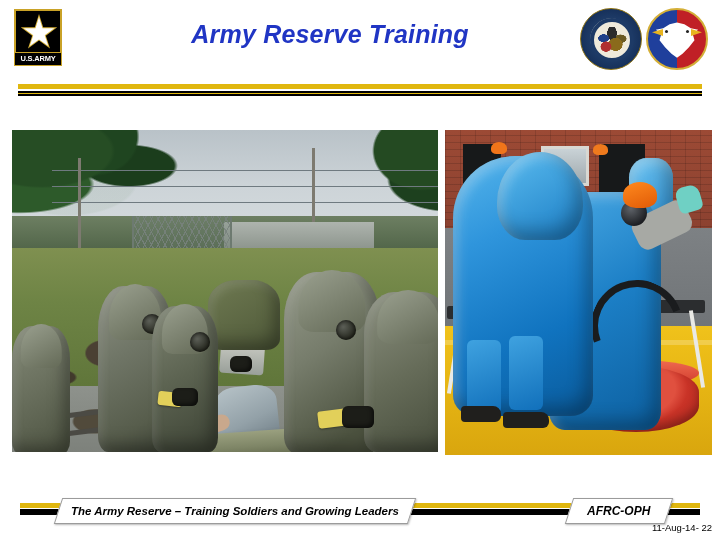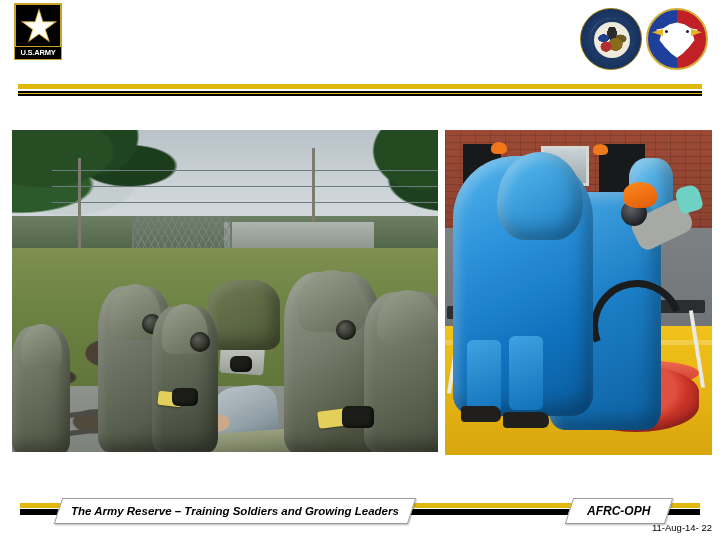--- a/index.html
+++ b/index.html
@@ -18,21 +18,21 @@
   
   #header {
     position: absolute;
     left: 0; top: 0;
     width: 720px; height: 100px;
   }
 
   
   #army-logo {
     position: absolute;
-    left: 14px; top: 3px;
+    left: 14px; top: 9px;
     width: 48px; height: 68px;
   }
   #army-logo .logo-frame {
     position: absolute;
     left: 0; top: 0;
     width: 48px; height: 55px;
     background: #000000;
     border: 2px solid #c9a227;
     box-sizing: border-box;
   }
@@ -478,20 +478,21 @@
 <div id="header">
 
   <div id="army-logo">
     <div class="logo-frame">
       <div class="logo-star-ring"></div>
       <div class="logo-star"></div>
     </div>
     <div class="logo-wordmark">U.S.ARMY</div>
   </div>
 
+  <div id="slide-title">Army Reserve Training</div>
 
   <div id="seals">
     <div class="seal" id="seal-da">
       <div class="seal-core">
         <div class="seal-emblem"></div>
       </div>
     </div>
     <div class="seal" id="seal-usar">
       <div class="usar-eagle"></div>
       <div class="usar-beak-l"></div>

